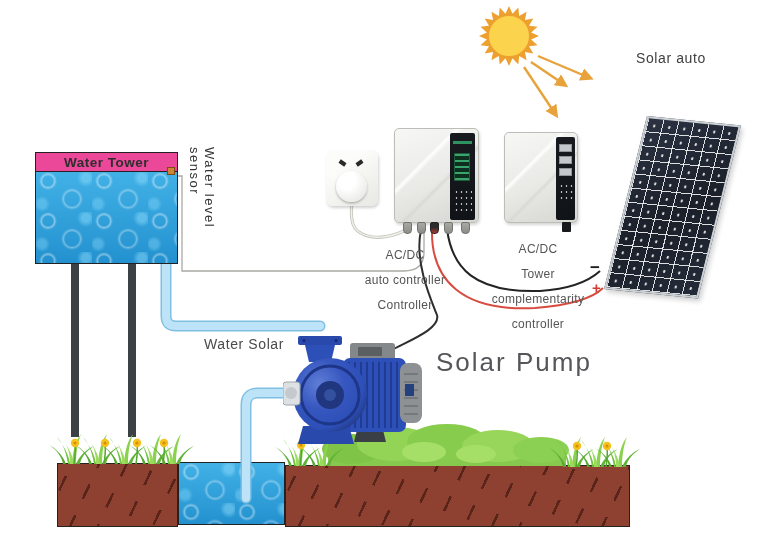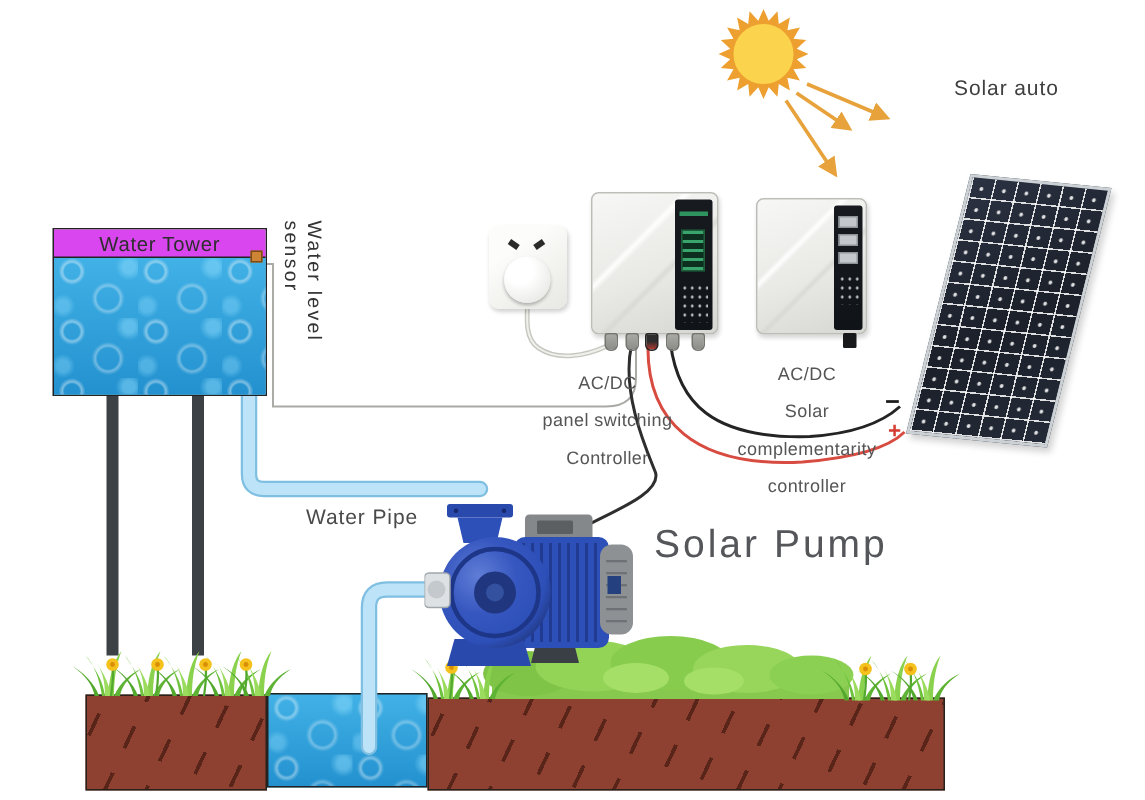--- a/index.html
+++ b/index.html
@@ -26,21 +26,21 @@
     background-image:
       repeating-linear-gradient(20deg,  rgba(142,64,49,0) 0 16px, rgba(142,64,49,1) 16px 34px),
       repeating-linear-gradient(115deg, rgba(0,0,0,0) 0 11px, rgba(56,19,10,.62) 11px 13.5px, rgba(0,0,0,0) 13.5px 25px);
     border:1.5px solid #28221d;
     box-sizing:border-box;
   }
 
   
   .tower{left:35px;top:152px;width:143px;height:112px;border:1.5px solid #222;background:#fff;box-sizing:border-box;}
   .tower-header{position:absolute;left:0;top:0;right:0;height:19px;border-bottom:1.5px solid #222;
-                display:flex;align-items:center;justify-content:center;font-size:13.5px;color:#2e2e2e;letter-spacing:.5px;background:#d946ef;box-sizing:border-box;}
+                display:flex;align-items:center;justify-content:center;font-size:13.5px;color:#2e2e2e;letter-spacing:.5px;background:#ec4899;box-sizing:border-box;font-weight:bold;}
   .tower-water{position:absolute;left:0;top:19px;right:0;bottom:0;}
   .sensor-dot{position:absolute;right:2px;top:14px;width:8px;height:8px;background:#cd8434;border:1px solid #7c4b13;box-sizing:border-box;}
 
   .v-label{left:187px;top:147px;height:130px;writing-mode:vertical-rl;font-size:13px;color:#333;letter-spacing:1.5px;}
 
   
   .outlet{left:326px;top:150px;width:52px;height:56px;border-radius:7px;
           background:linear-gradient(145deg,#fcfcfa 30%,#e7e7e3);box-shadow:1px 2px 3px rgba(0,0,0,.18);}
   .prong{position:absolute;width:7px;height:4px;background:#2a2a2a;top:11px;}
   .prong.l{left:13px;transform:rotate(35deg);}
@@ -266,31 +266,31 @@
         <stop offset="0" stop-color="#5f7dd6"></stop>
           <stop offset=".45" stop-color="#3757c0"></stop>
         <stop offset=".8" stop-color="#2d4fb8"></stop>
           <stop offset="1" stop-color="#20377f"></stop>
       </radialGradient>
     </defs>
   </svg>
 
   <div class="lbl v-label z5">Water level sensor</div>
   <div class="lbl solar-panel-lbl z5">Solar auto</div>
-  <div class="lbl water-pipe-lbl z5">Water Pipe</div>
+  <div class="lbl water-pipe-lbl z5">Water Solar</div>
   <div class="lbl solar-pump-lbl z5">Solar Pump</div>
 
   <div class="lbl ctl-label ctl1-lbl z5">
     <span>AC/DC</span><br>
-    <span>panel switching</span><br>
+    <span>auto controller</span><br>
     <span>Controller</span>
   </div>
   <div class="lbl ctl-label ctl2-lbl z5">
     <span>AC/DC</span><br>
-    <span>Solar</span><br>
+    <span>Tower</span><br>
     <span>complementarity</span><br>
     <span>controller</span>
   </div>
 
   <div class="polarity minus z5">−</div>
   <div class="polarity plus z5">+</div>
 
 </div>
 
 </body></html>

